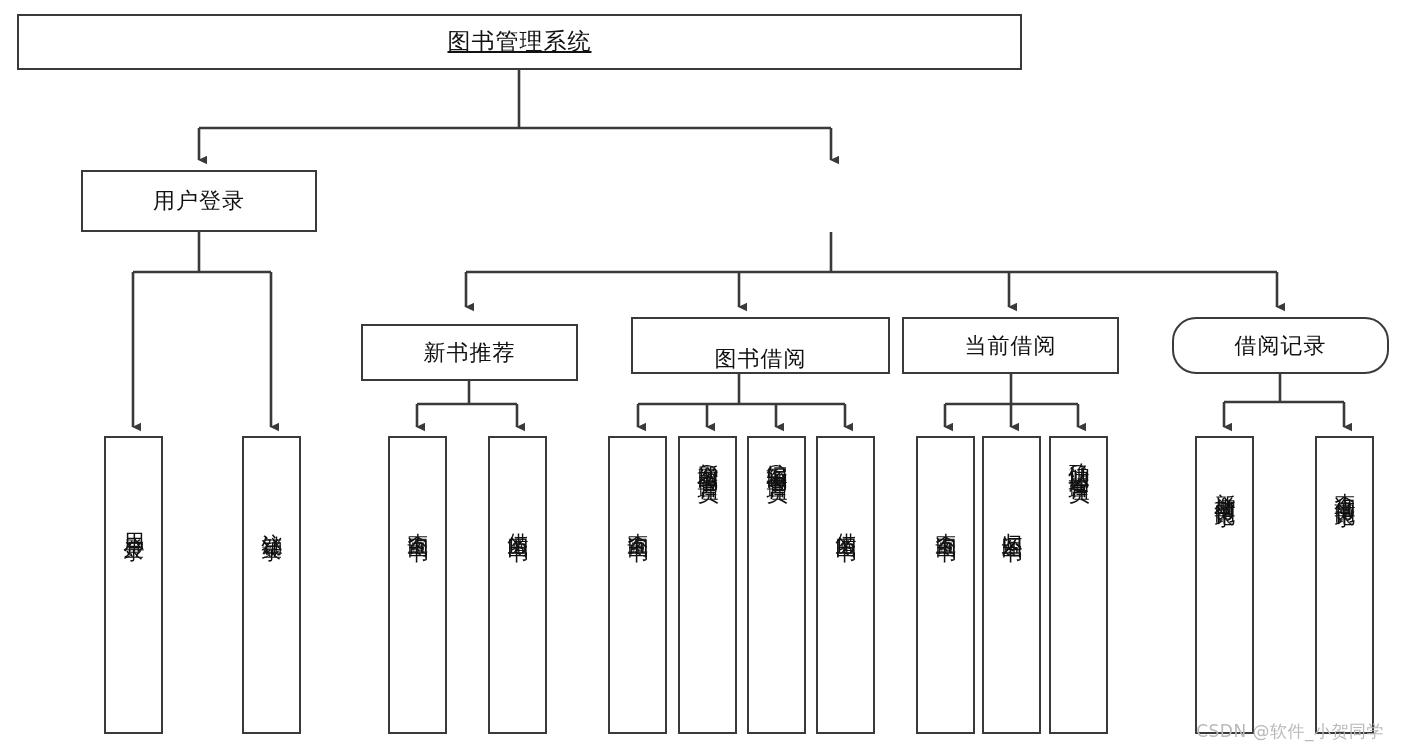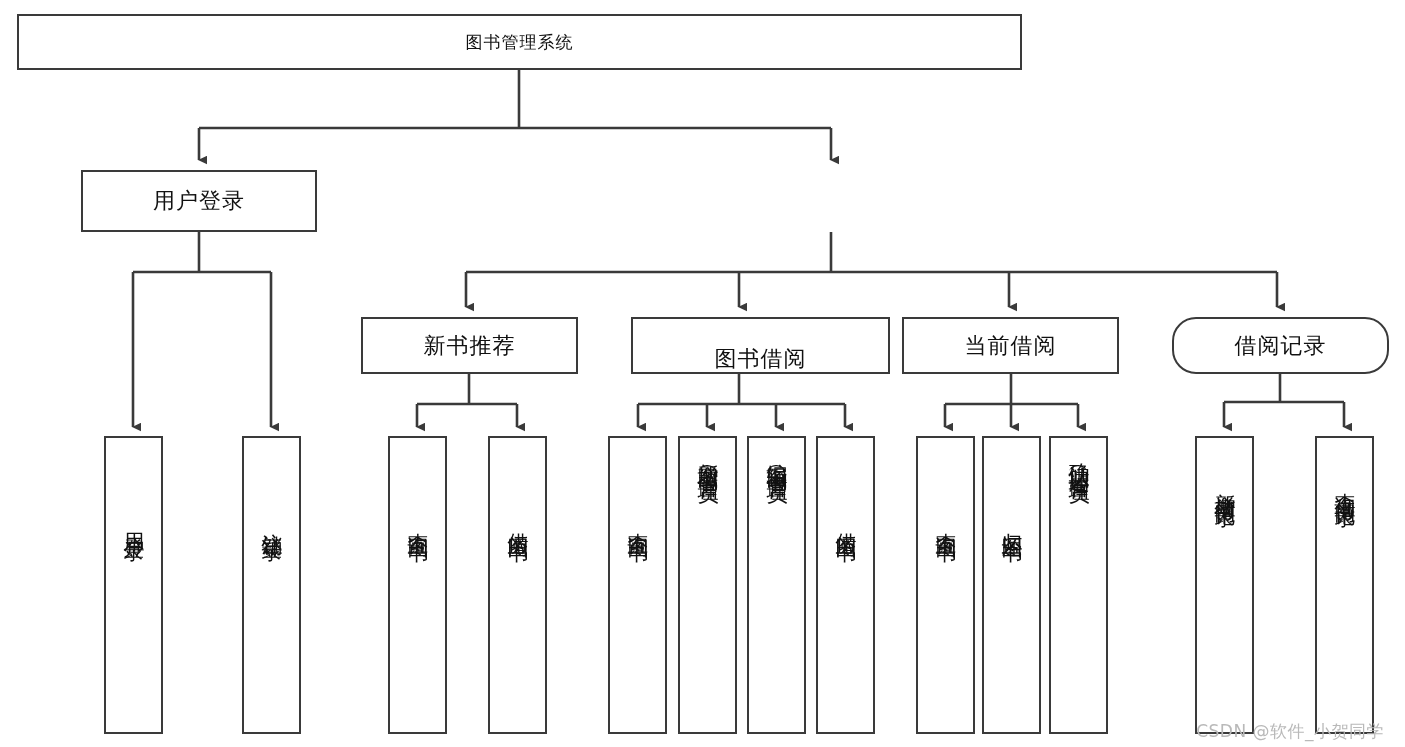--- a/index.html
+++ b/index.html
@@ -44,21 +44,22 @@
     line-height: 1.18;
     color: #111111;
   }
   
   .node.horiz .node-label {
     font-size: 22px;
     letter-spacing: 1px;
     white-space: nowrap;
   }
   .node.root .node-label {
-    font-size: 17px;
+    font-size: 23px;
+    text-decoration: underline;
   }
   
   .node.vert {
     align-items: flex-start;
     justify-content: center;
     padding-top: 14px;
   }
   .node.vert .node-label {
     writing-mode: vertical-rl;
     text-orientation: upright;
@@ -135,21 +136,21 @@
   </svg>
 
   <div class="node horiz root" style="left:17px; top:14px; width:1005px; height:56px;">
     <span class="node-label">图书管理系统</span>
   </div>
 
   <div class="node horiz" style="left:81px; top:170px; width:236px; height:62px;">
     <span class="node-label">用户登录</span>
   </div>
 
-  <div class="node horiz" style="left:361px; top:317px; width:217px; height:57px;">
+  <div class="node horiz" style="left:361px; top:324px; width:217px; height:57px;">
     <span class="node-label">新书推荐</span>
   </div>
   <div class="node horiz" style="left:631px; top:317px; width:259px; height:57px;align-items:flex-end;">
     <span class="node-label">图书借阅</span>
   </div>
   <div class="node horiz" style="left:902px; top:317px; width:217px; height:57px;align-items:center;">
     <span class="node-label">当前借阅</span>
   </div>
   <div class="node horiz" style="left:1172px; top:317px; width:217px; height:57px;border-radius:24px;">
     <span class="node-label">借阅记录</span>

